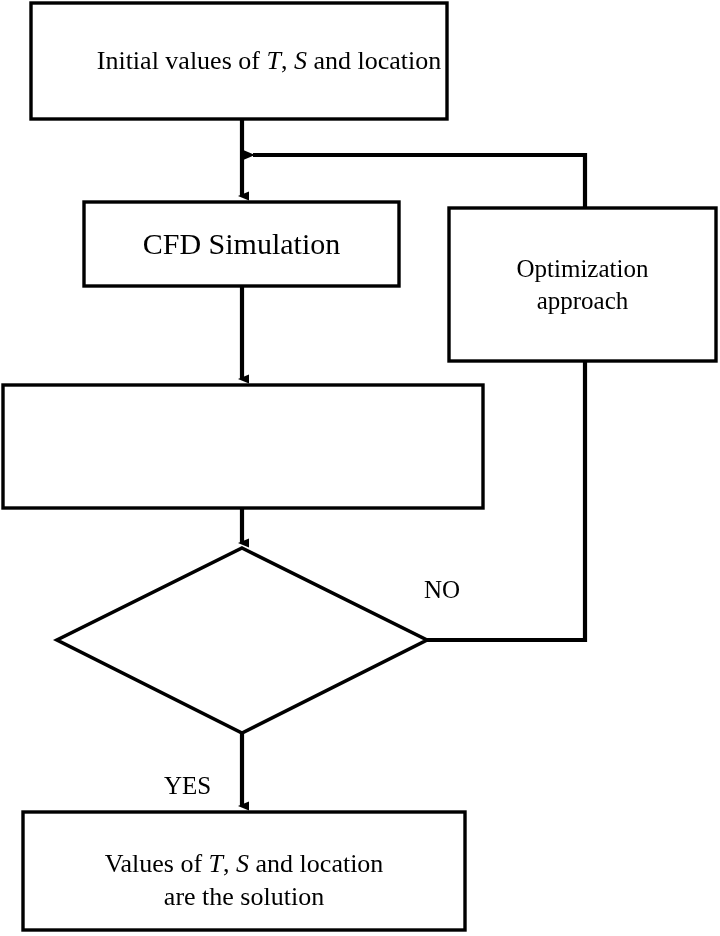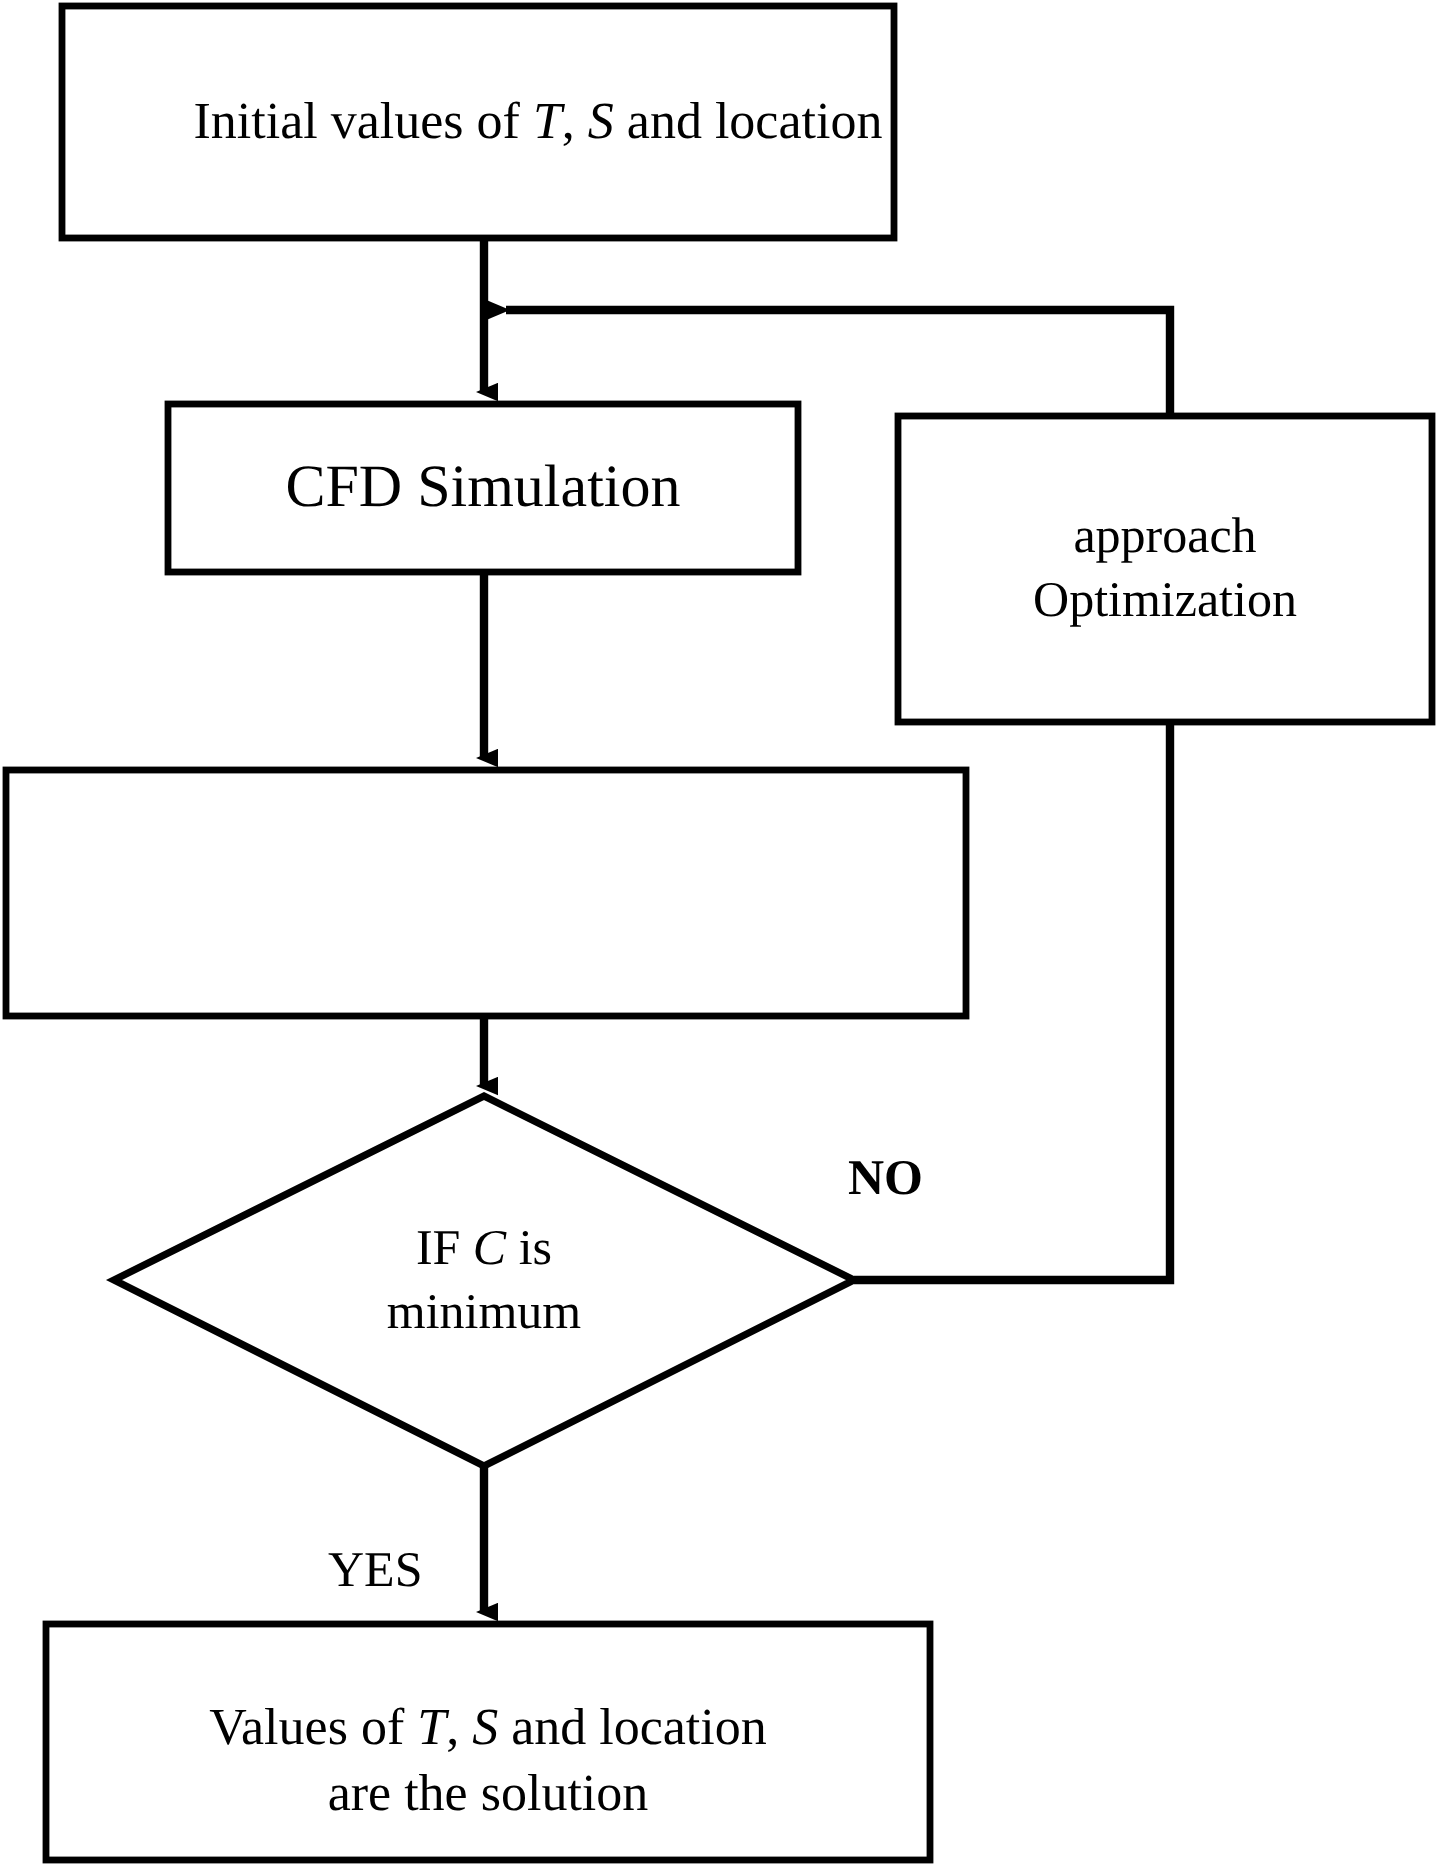--- a/index.html
+++ b/index.html
@@ -77,21 +77,21 @@
   .int-sub {
     font-size: 14px;
     font-style: italic;
     position: absolute;
     left: 6px;
     bottom: -7px;
   }
   .formula .upright { font-style: normal; }
 
   
-  #label-no  { left: 424px; top: 576px; font-weight: bold; }
+  #label-no  { left: 424px; top: 576px; }
   #label-yes { left: 164px; top: 772px; }
 </style>
 </head>
 <body>
 
 <div id="flowchart-root">
 
   <svg class="svg-layer" viewBox="0 0 720 936">
     <defs>
       <marker id="arrowDown" markerWidth="14" markerHeight="14" refX="4.6" refY="7" orient="auto" markerUnits="userSpaceOnUse">
@@ -127,31 +127,25 @@
     <div class="line">
       <span>Initial values of </span><span class="it">T</span><span>, </span><span class="it">S</span><span> and location</span>
     </div>
   </div>
 
   <div class="node-text" id="box-cfd-simulation">
     <div class="line">CFD Simulation</div>
   </div>
 
   <div class="node-text" id="box-optimization">
+    <div class="line">Optimization</div>
     <div class="line">approach</div>
-    <div class="line">Optimization</div>
   </div>
 
 
-  <div class="node-text" id="diamond-if-c-min">
-    <div class="line">
-      <span>IF </span><span class="it">C</span><span> is</span>
-    </div>
-    <div class="line">minimum</div>
-  </div>
 
   <div class="node-text" id="box-solution">
     <div class="line">
       <span>Values of </span><span class="it">T</span><span>, </span><span class="it">S</span><span> and location</span>
     </div>
     <div class="line">are the solution</div>
   </div>
 
   <div class="edge-label" id="label-no">NO</div>
   <div class="edge-label" id="label-yes">YES</div>

